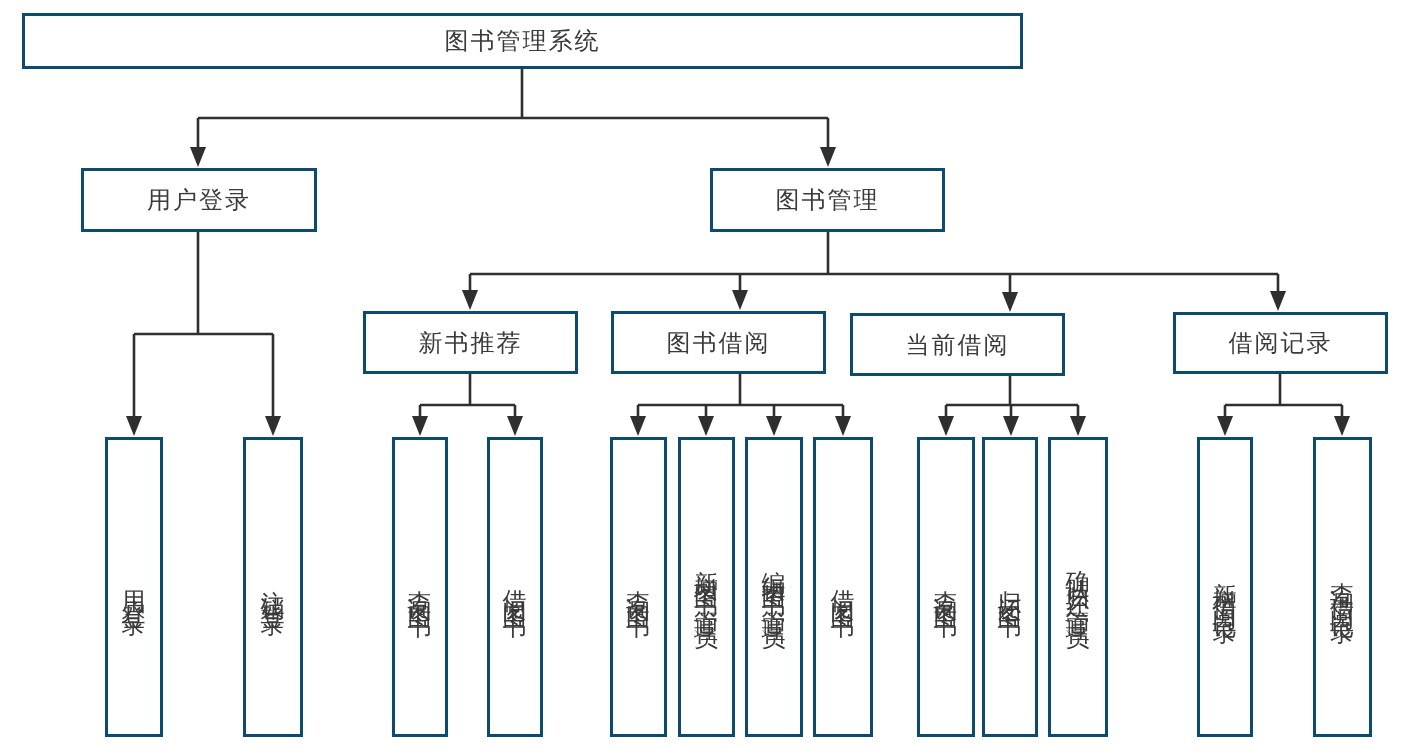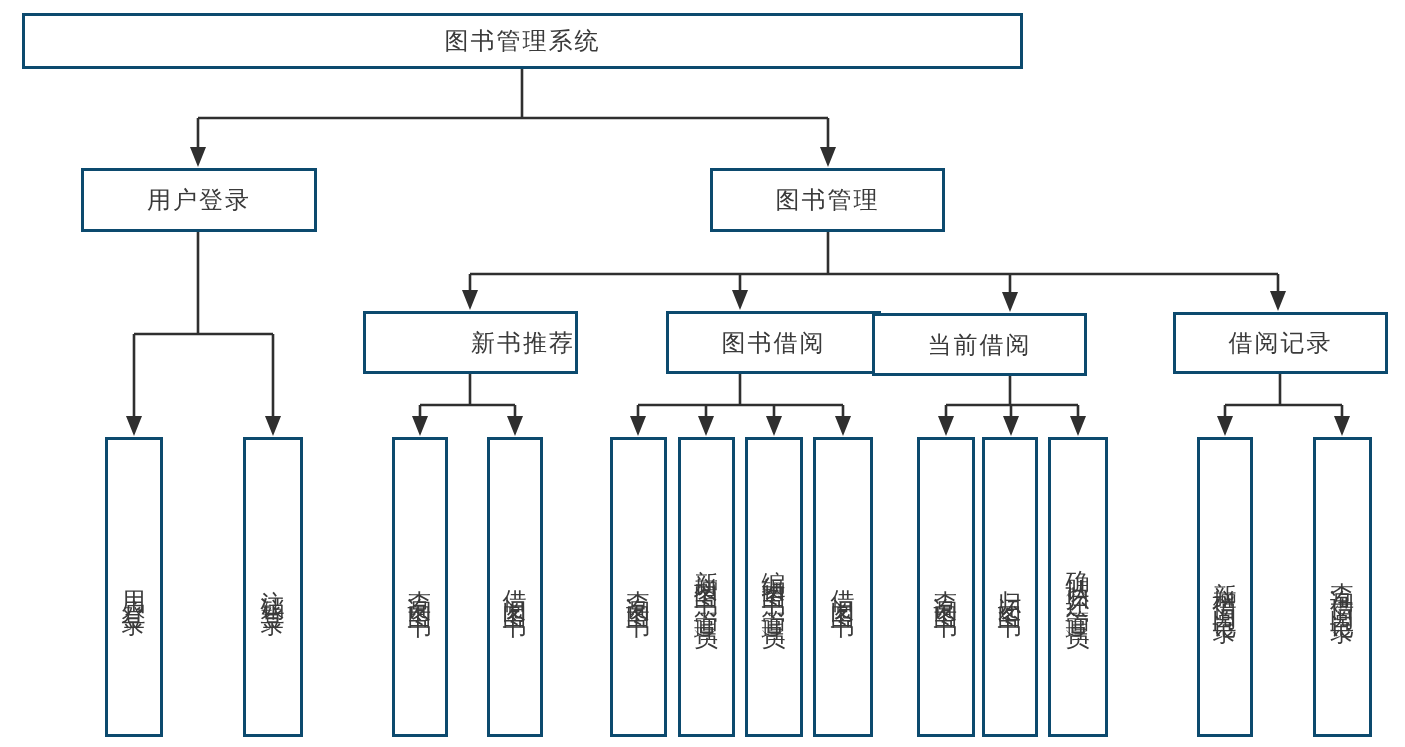--- a/index.html
+++ b/index.html
@@ -106,27 +106,27 @@
     <span class="htext">图书管理系统</span>
   </div>
 
   <div class="node" style="left:81px; top:168px; width:236px; height:64px;">
     <span class="htext">用户登录</span>
   </div>
   <div class="node" style="left:710px; top:168px; width:235px; height:64px;">
     <span class="htext">图书管理</span>
   </div>
 
-  <div class="node" style="left:363px; top:311px; width:215px; height:63px;justify-content:flex-end;">
+  <div class="node" style="left:363px; top:311px; width:215px; height:63px;">
     <span class="htext">新书推荐</span>
   </div>
-  <div class="node" style="left:666px; top:311px; width:215px; height:63px;">
+  <div class="node" style="left:611px; top:311px; width:215px; height:63px;">
     <span class="htext">图书借阅</span>
   </div>
-  <div class="node" style="left:872px; top:313px; width:215px; height:63px;">
+  <div class="node" style="left:850px; top:313px; width:215px; height:63px;">
     <span class="htext">当前借阅</span>
   </div>
   <div class="node" style="left:1173px; top:312px; width:215px; height:62px;">
     <span class="htext">借阅记录</span>
   </div>
 
   <div class="node" style="left:105px; top:437px; width:58px; height:300px;">
     <span class="vtext">用户登录</span>
   </div>
   <div class="node" style="left:243px; top:437px; width:60px; height:300px;">

